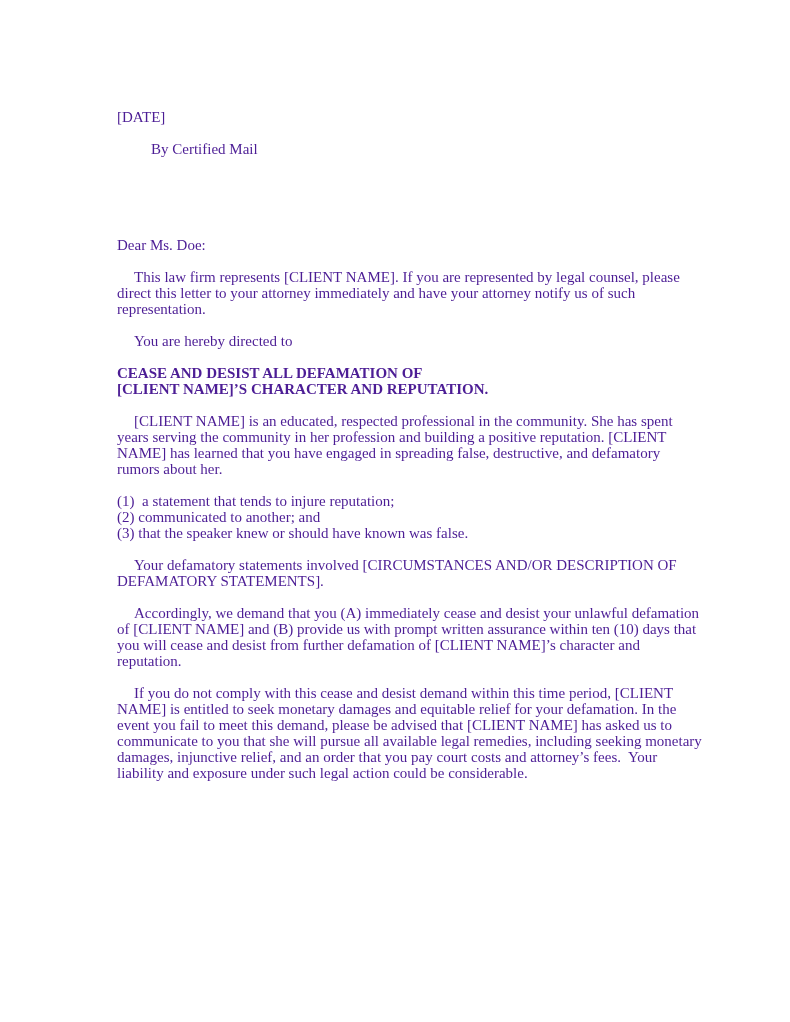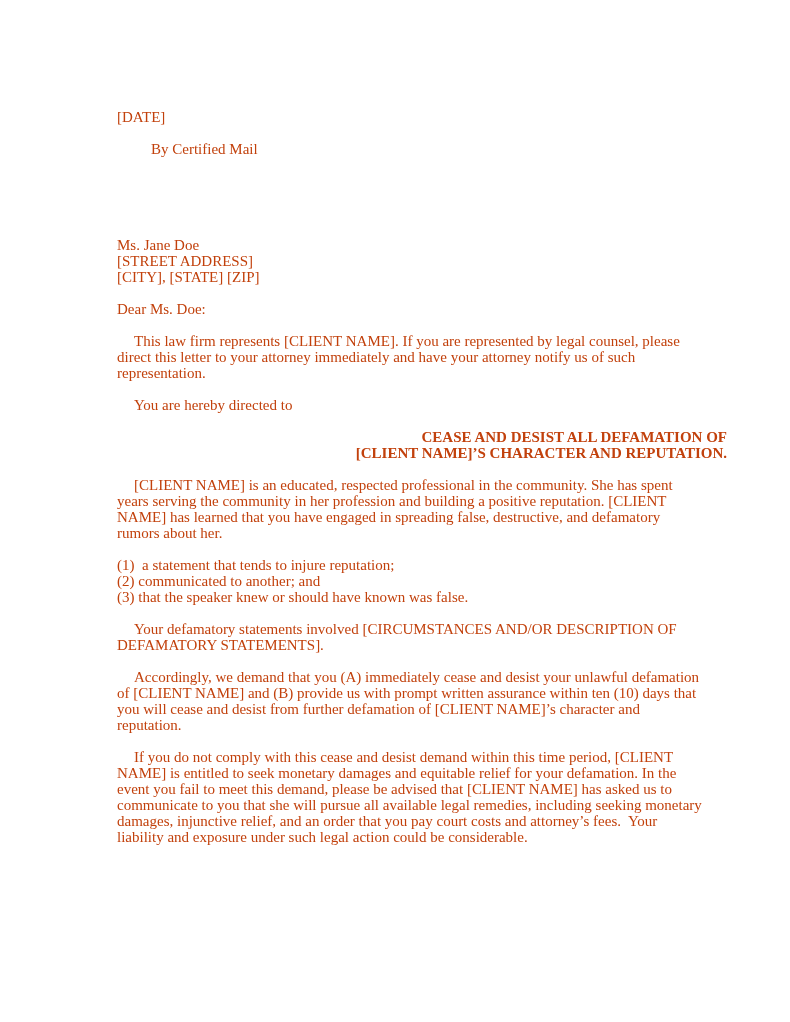--- a/index.html
+++ b/index.html
@@ -10,45 +10,42 @@
   .page {
     position: relative;
     width: 790px;
     height: 1022px;
     background: #ffffff;
     box-sizing: border-box;
     padding: 109px 60px 0 117px;
     font-family: "Liberation Serif", "DejaVu Serif", serif;
     font-size: 15px;
     line-height: 16px;
-    color: #c2410c;
+    color: #4c1d95;
     overflow: hidden;
   }
   .para {
     margin: 0 0 16px 0;
     width: 610px;
     white-space: pre-wrap; 
   }
   .indent { text-indent: 17px; }
-  .heading { font-weight: bold; text-align: right; }
+  .heading { font-weight: bold; }
   .after-delivery { margin-bottom: 80px; margin-left: 34px; } 
   .last { margin-bottom: 1px; }
 </style>
 </head>
 <body>
 
 <div class="page">
 
   <div class="para">[DATE]</div>
 
   <div class="para after-delivery">By Certified Mail</div>
 
-  <div class="para">Ms. Jane Doe
-[STREET ADDRESS]
-[CITY], [STATE] [ZIP]</div>
 
   <div class="para">Dear Ms. Doe:</div>
 
   <div class="para indent">This law firm represents [CLIENT NAME]. If you are represented by legal counsel, please
 direct this letter to your attorney immediately and have your attorney notify us of such
 representation.</div>
 
   <div class="para indent">You are hereby directed to</div>
 
   <div class="para heading">CEASE AND DESIST ALL DEFAMATION OF

